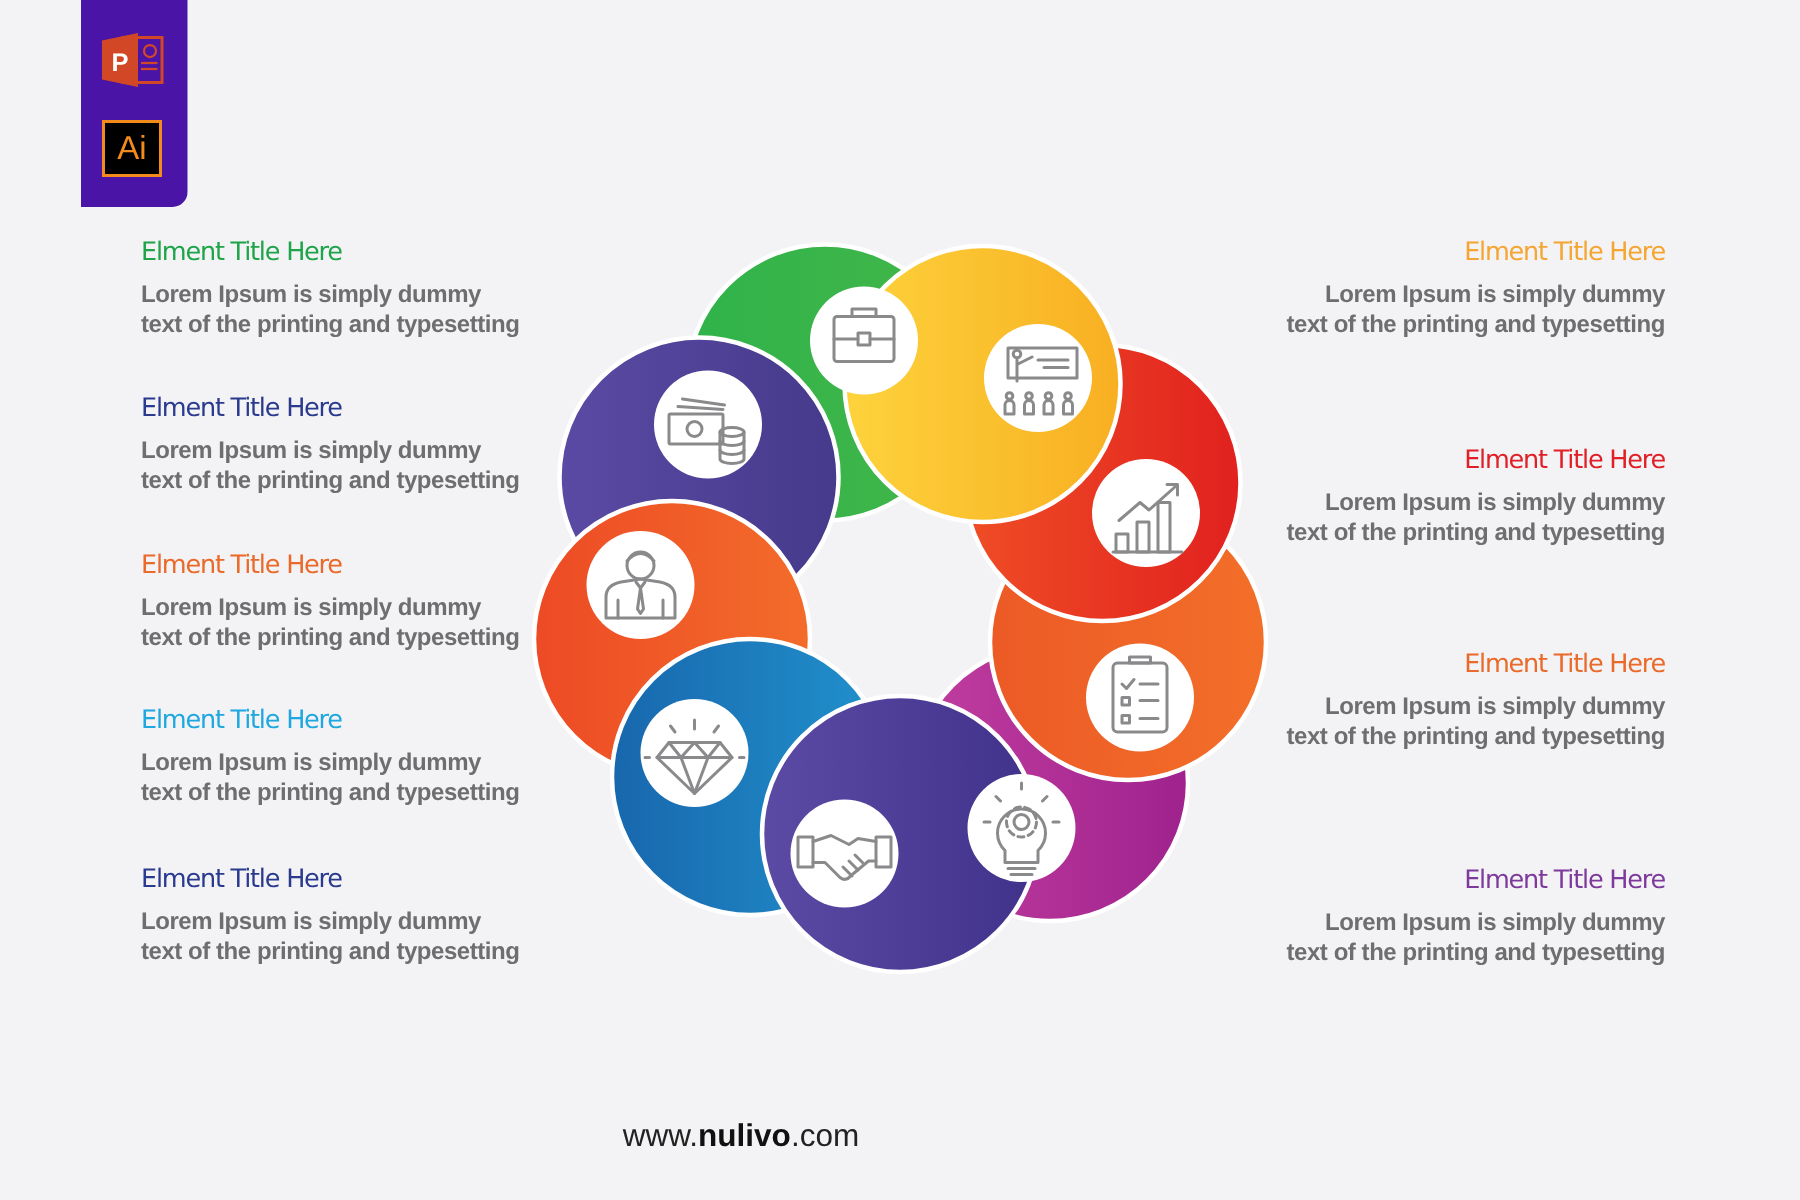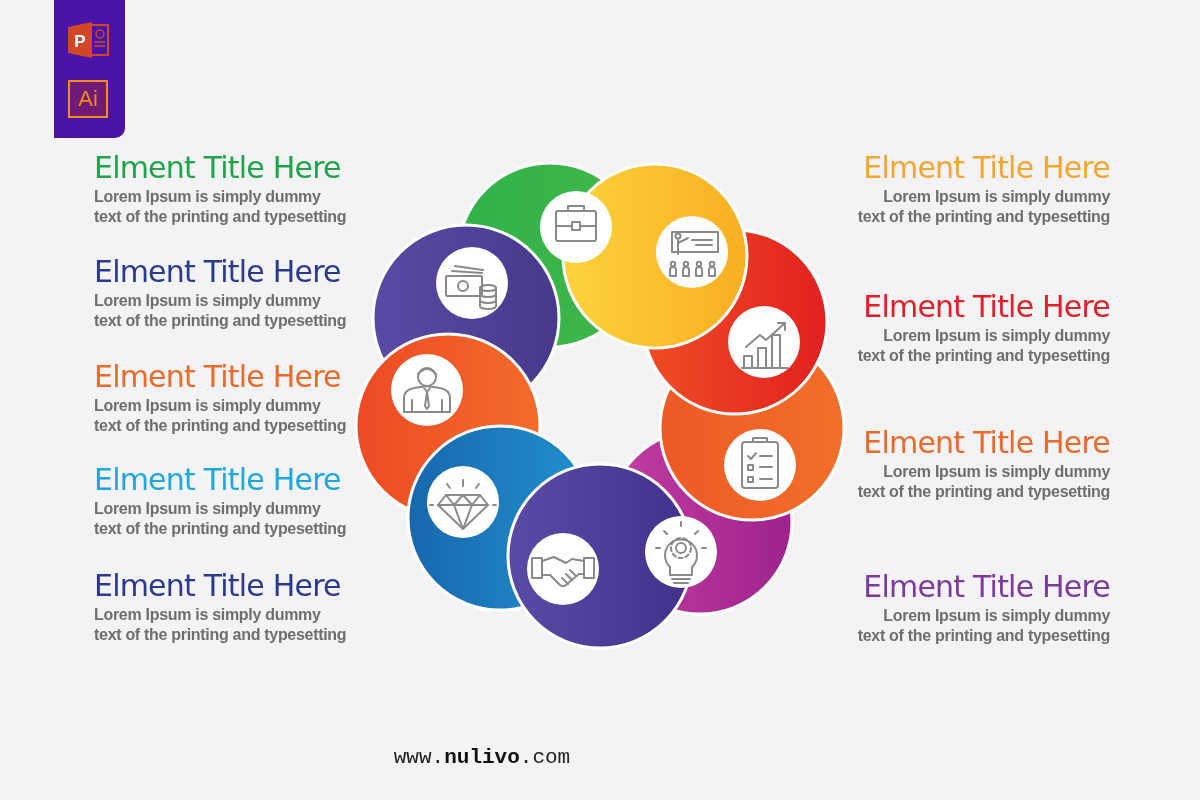--- a/index.html
+++ b/index.html
@@ -1,26 +1,26 @@
 <!DOCTYPE html>
 <html><head>
 <meta charset="utf-8">
 <style>
   html,body{margin:0;padding:0;}
   body{width:1200px;height:800px;background:#f3f3f5;position:relative;overflow:hidden;font-family:"Liberation Sans",sans-serif;}
   .badge{position:absolute;left:54px;top:0;width:71px;height:138px;background:#4a14a6;border-bottom-right-radius:10px;}
   .ppt{position:absolute;left:14px;top:22px;width:42px;height:36px;}
-  .ai{position:absolute;left:14px;top:80px;width:40px;height:38px;background:#701a75;border:2px solid #f28a1c;box-sizing:border-box;color:#f28a1c;font-size:22px;line-height:34px;text-align:center;font-family:"Liberation Sans",sans-serif;}
+  .ai{position:absolute;left:14px;top:80px;width:40px;height:38px;background:#000000;border:2px solid #f28a1c;box-sizing:border-box;color:#f28a1c;font-size:22px;line-height:34px;text-align:center;font-family:"Liberation Sans",sans-serif;}
   .item{position:absolute;width:300px;}
   .item.left{left:94px;text-align:left;}
   .item.right{left:810px;text-align:right;}
-  .title{font-size:30px;line-height:30px;font-family:"DejaVu Sans",sans-serif;font-weight:normal;letter-spacing:-0.8px;}
+  .title{font-size:17px;line-height:30px;font-family:"DejaVu Sans",sans-serif;font-weight:normal;letter-spacing:-0.8px;}
   .desc{font-size:16px;line-height:20px;color:#6e6e70;font-weight:bold;margin-top:4px;font-family:"Liberation Sans",sans-serif;letter-spacing:-0.3px;}
   .diagram{position:absolute;left:0;top:0;width:1200px;height:800px;}
-  .footer{position:absolute;left:0;width:964px;top:746px;text-align:center;font-size:21px;color:#222;font-family:Liberation Mono, monospace;}
+  .footer{position:absolute;left:12px;width:964px;top:746px;text-align:center;font-size:21px;color:#222;font-family:Liberation Sans, sans-serif;}
   .footer b{font-weight:bold;color:#111;}
 </style>
 </head>
 <body>
 
 <div class="badge">
   <svg class="ppt" viewBox="0 0 42 36">
     <rect x="14" y="3" width="26" height="30" fill="none" stroke="#d24726" stroke-width="2"></rect>
     <circle cx="32" cy="12" r="4" fill="none" stroke="#d24726" stroke-width="1.5"></circle>
     <line x1="26" y1="20" x2="37" y2="20" stroke="#d24726" stroke-width="1.5"></line>

